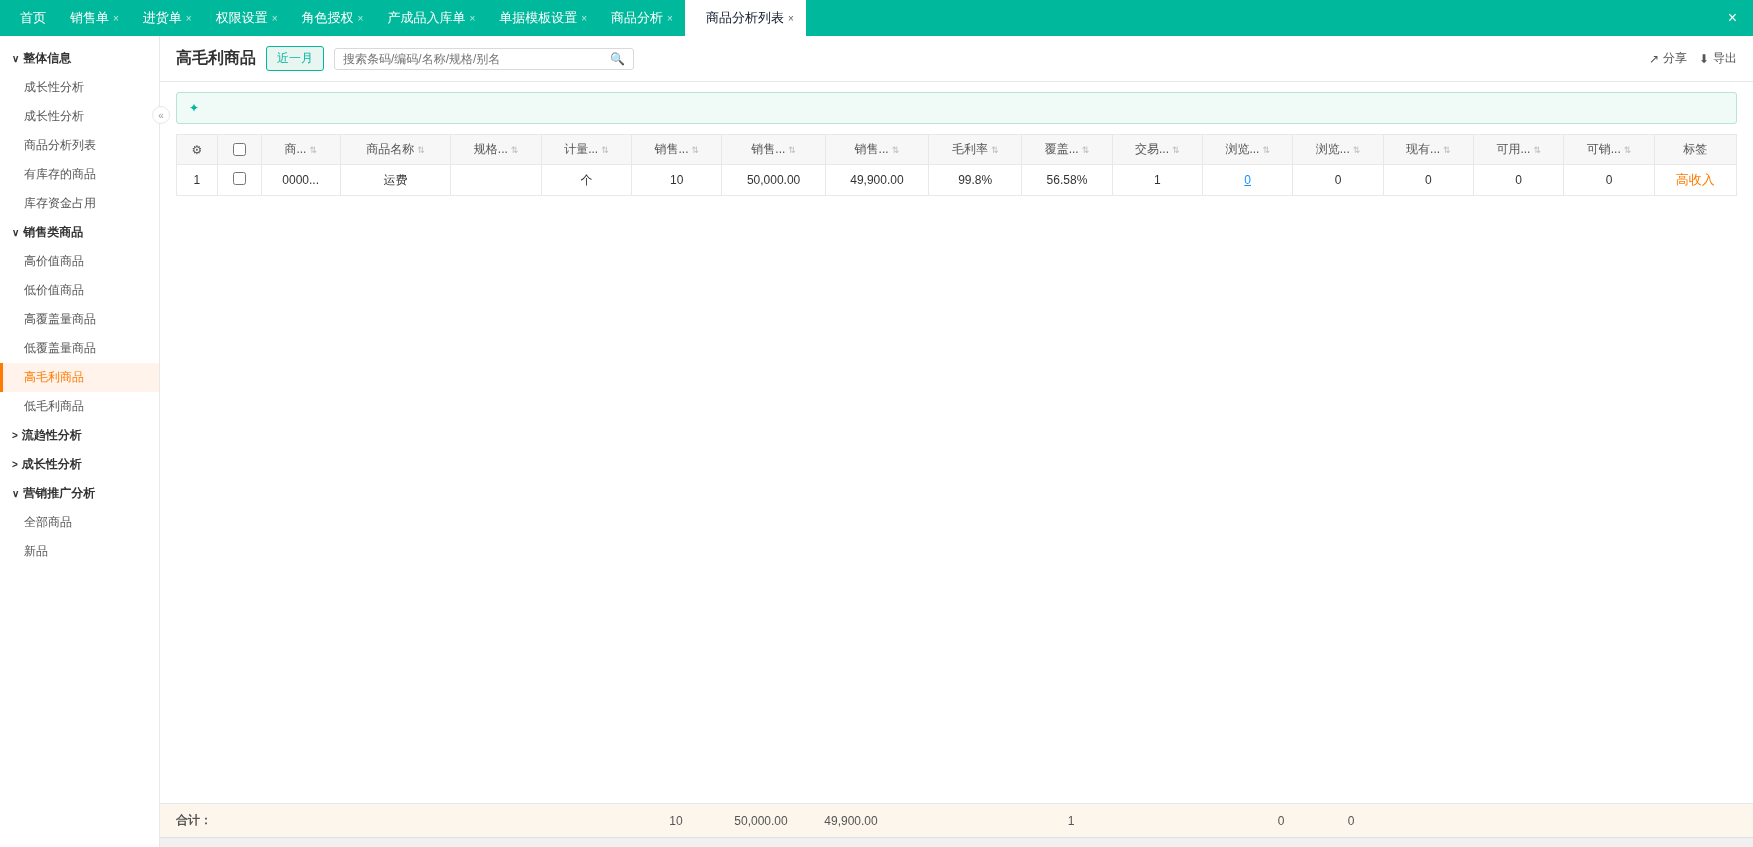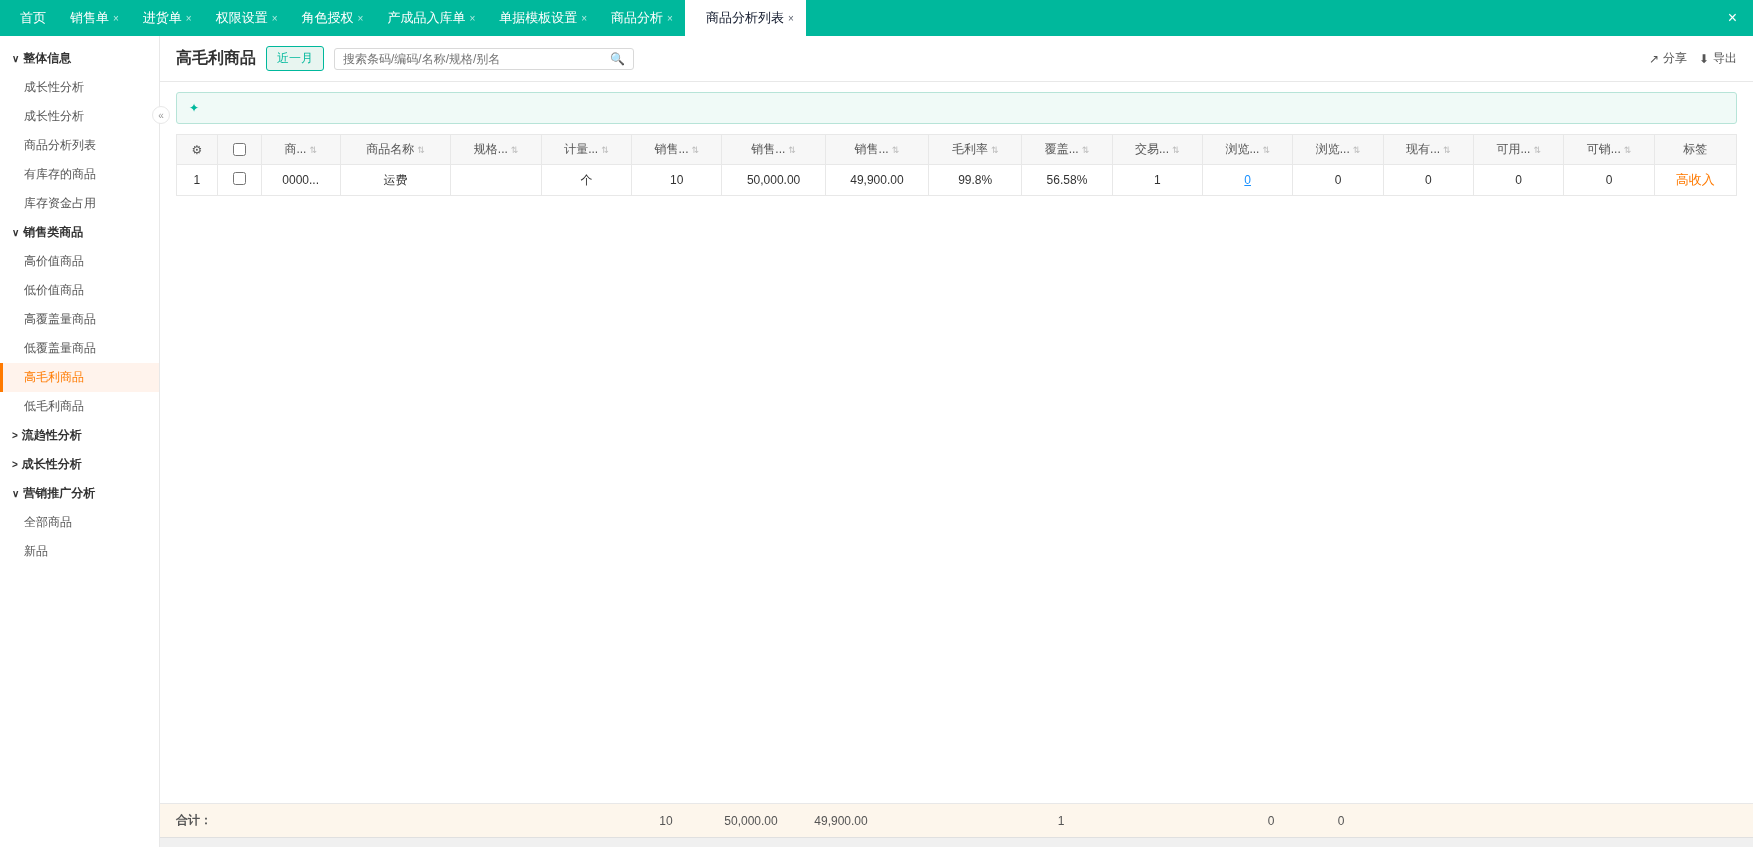--- a/index.html
+++ b/index.html
@@ -214,21 +214,21 @@
     .tag-high { color: #ff7a00; font-size: 13px; }
     .tag-link { color: #1890ff; text-decoration: underline; cursor: pointer; }
 
     
     .table-footer {
       background: #fdf6ec;
       border-top: 1px solid #e8e8e8;
       padding: 8px 16px;
       display: flex;
       align-items: center;
-      gap: 14px;
+      gap: 24px;
       font-size: 12px;
       color: #555;
       flex-shrink: 0;
     }
     .footer-label { font-weight: bold; }
     .footer-cells {
       flex: 1;
       display: flex;
       align-items: center;
     }

